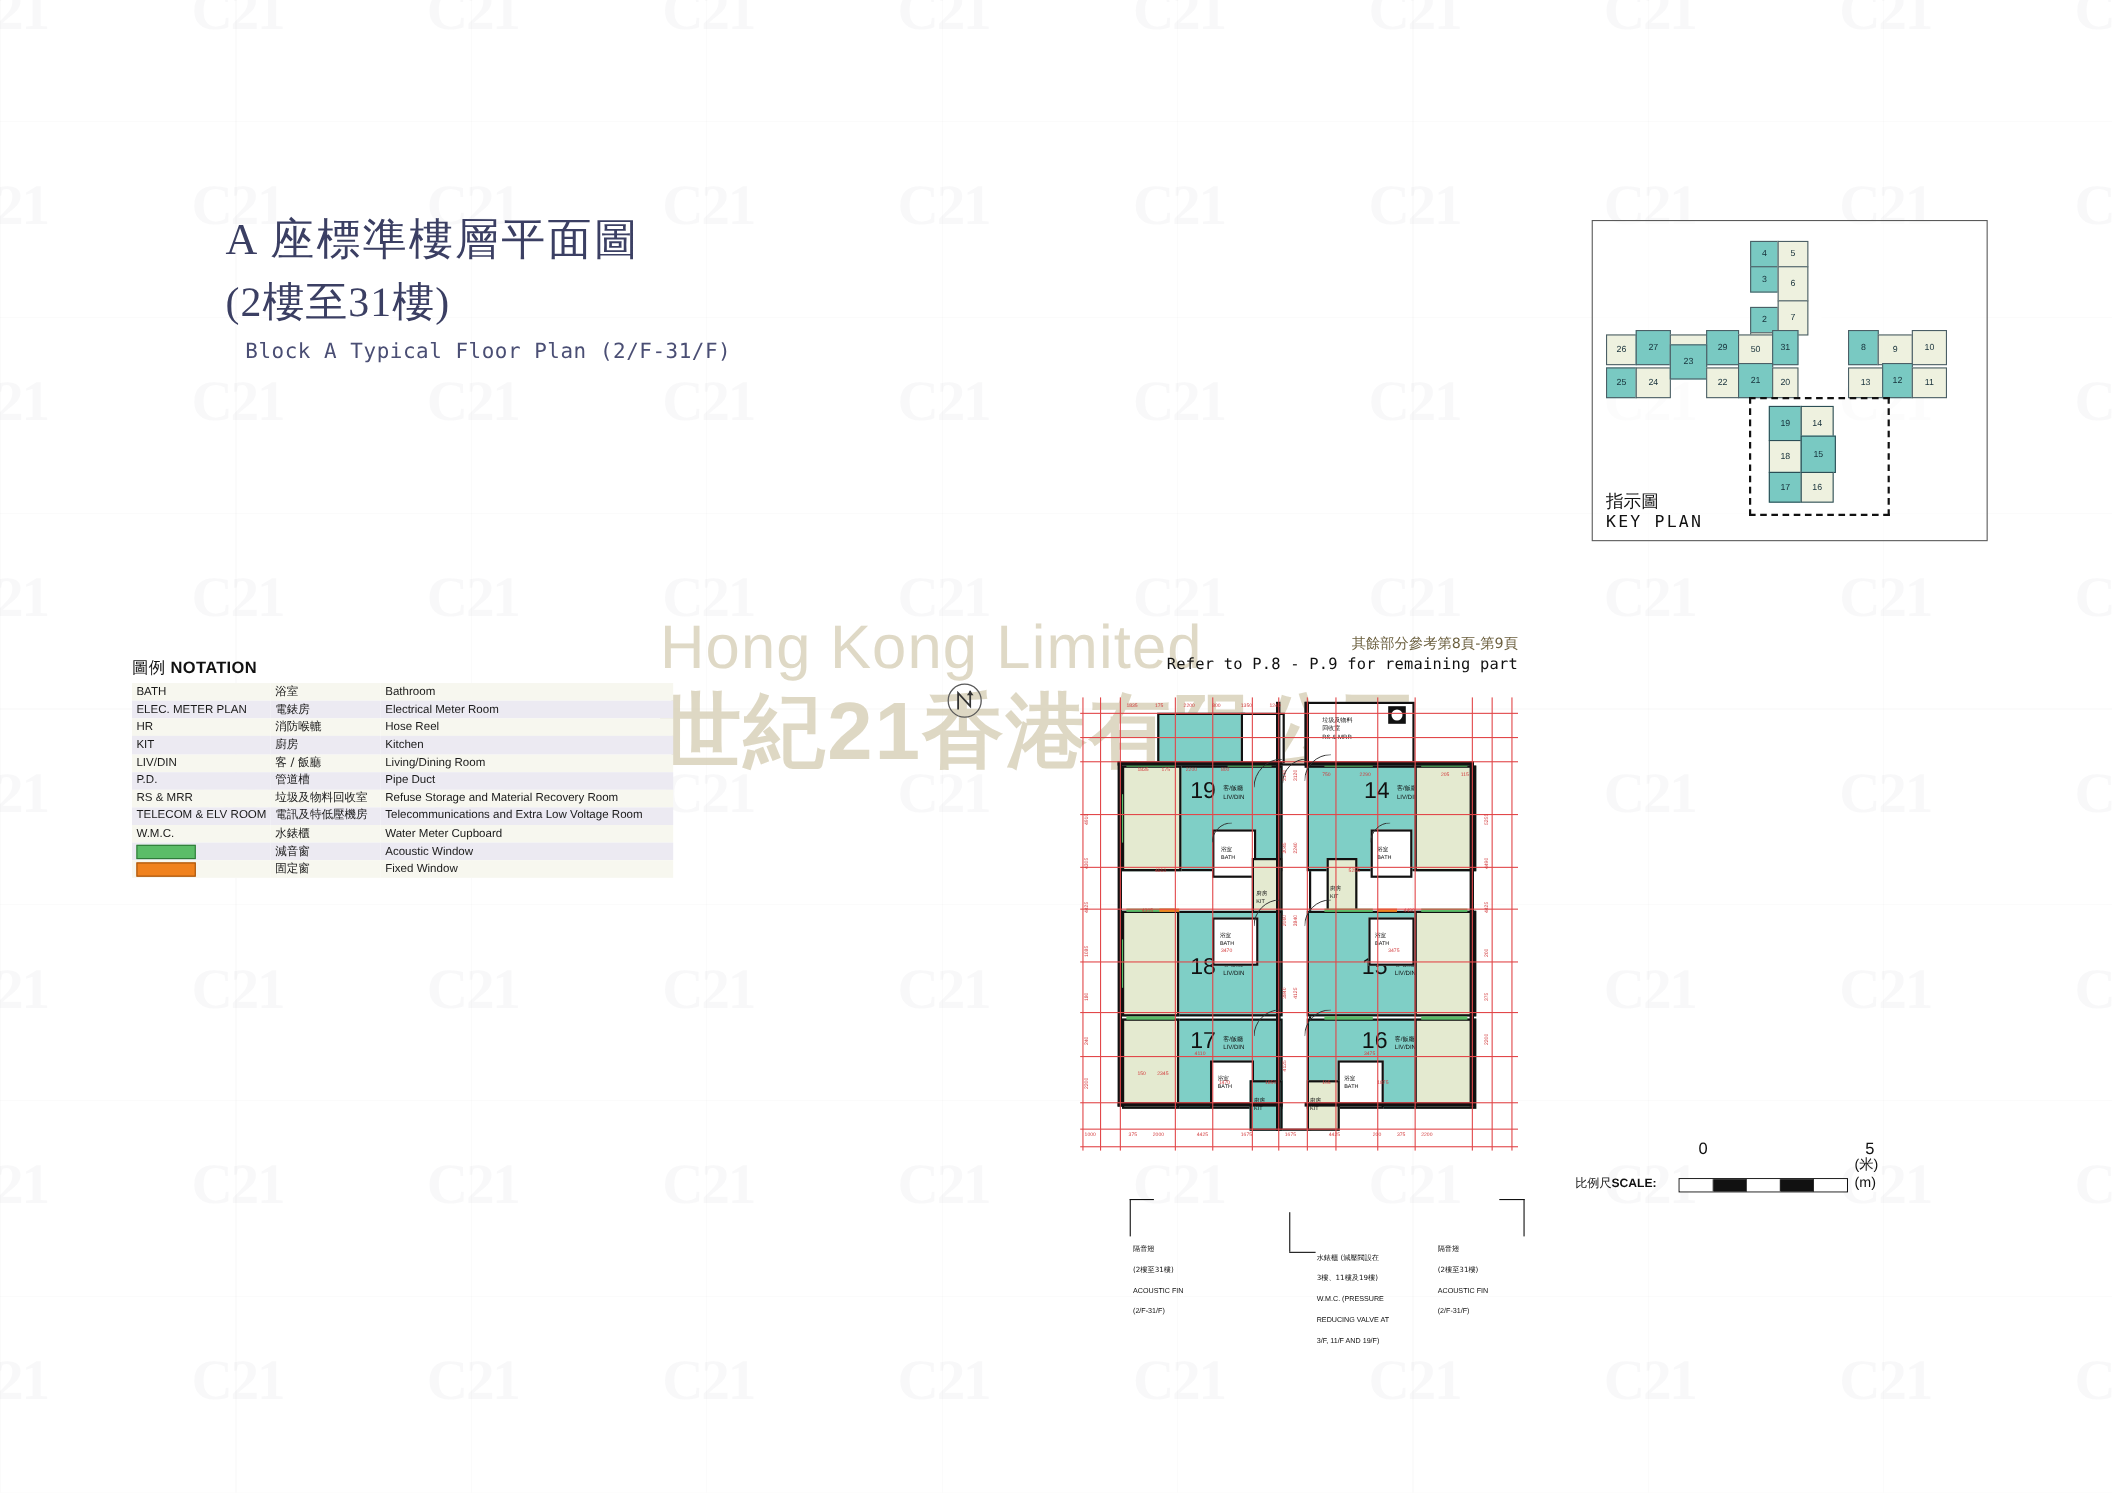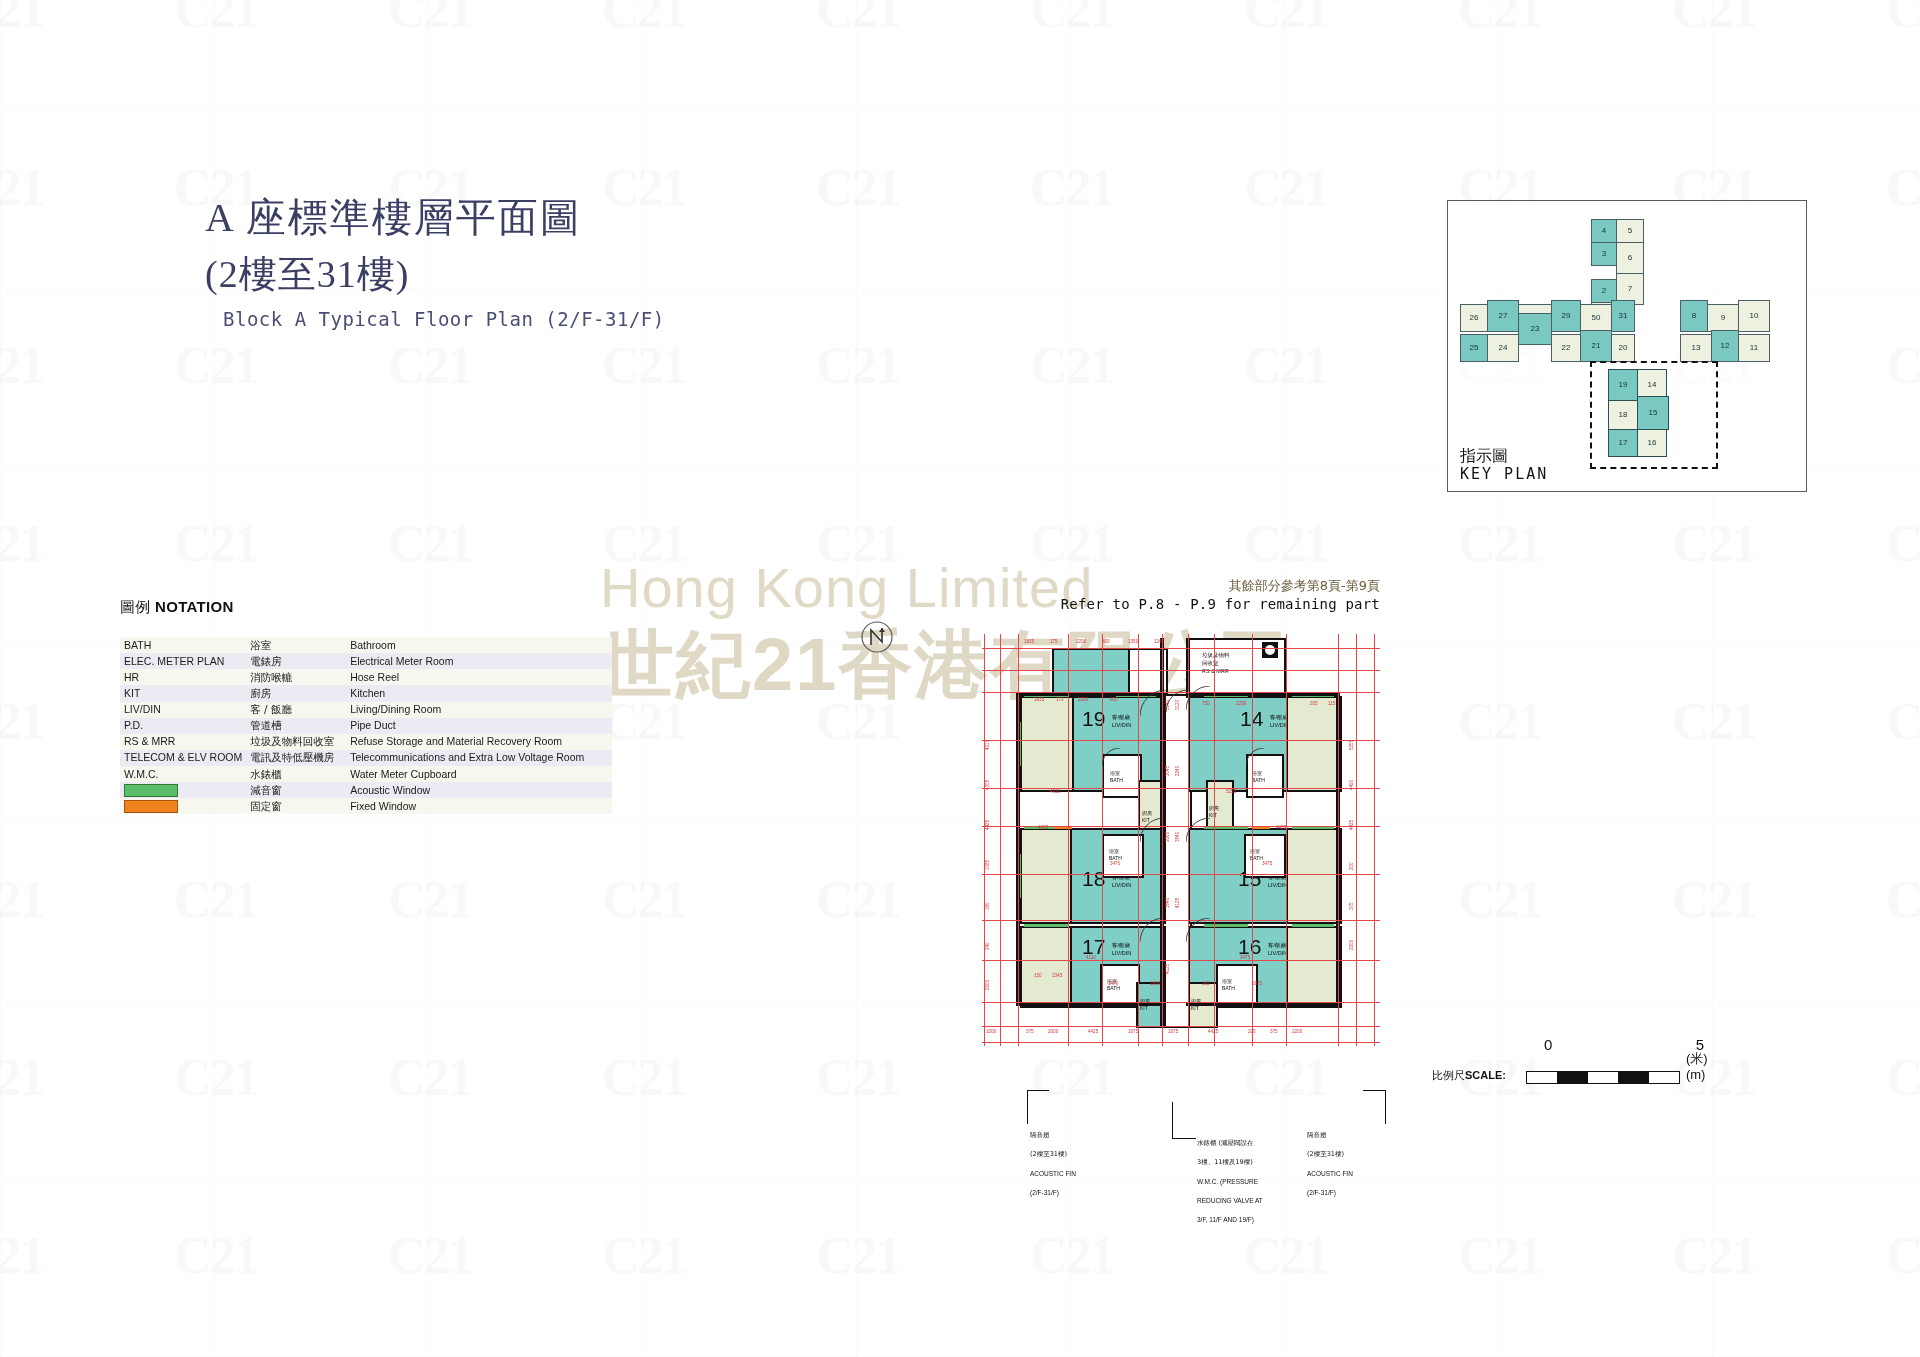--- a/index.html
+++ b/index.html
@@ -54,21 +54,21 @@
   }
   #title-block .t-en{
     font-family:"DejaVu Sans Mono","Liberation Mono",monospace;
     font-size:19px;color:#4a4e74;letter-spacing:0.5px;margin-top:8px;
     margin-left:18px;white-space:nowrap;
   }
 
   
   #notation{position:absolute;left:120px;top:598px;z-index:6;width:492px;}
   #notation .n-head{
-    font-size:15px;color:#111;margin-bottom:20px;letter-spacing:0.3px;
+    font-size:15px;color:#111;margin-bottom:4px;letter-spacing:0.3px;
   }
   #notation .n-head b{font-weight:700;}
   #notation table{border-collapse:collapse;width:492px;font-size:10.5px;color:#1a1a1a;}
   #notation td{
     padding:1.5px 4px;vertical-align:middle;line-height:1.25;white-space:nowrap;
   }
   #notation tr:nth-child(odd){background:#f7f7ef;}
   #notation tr:nth-child(even){background:#eceaf2;}
   #notation .c-abbr{width:118px;}
   #notation .c-cn{width:98px;font-family:"DejaVu Sans",sans-serif;}

